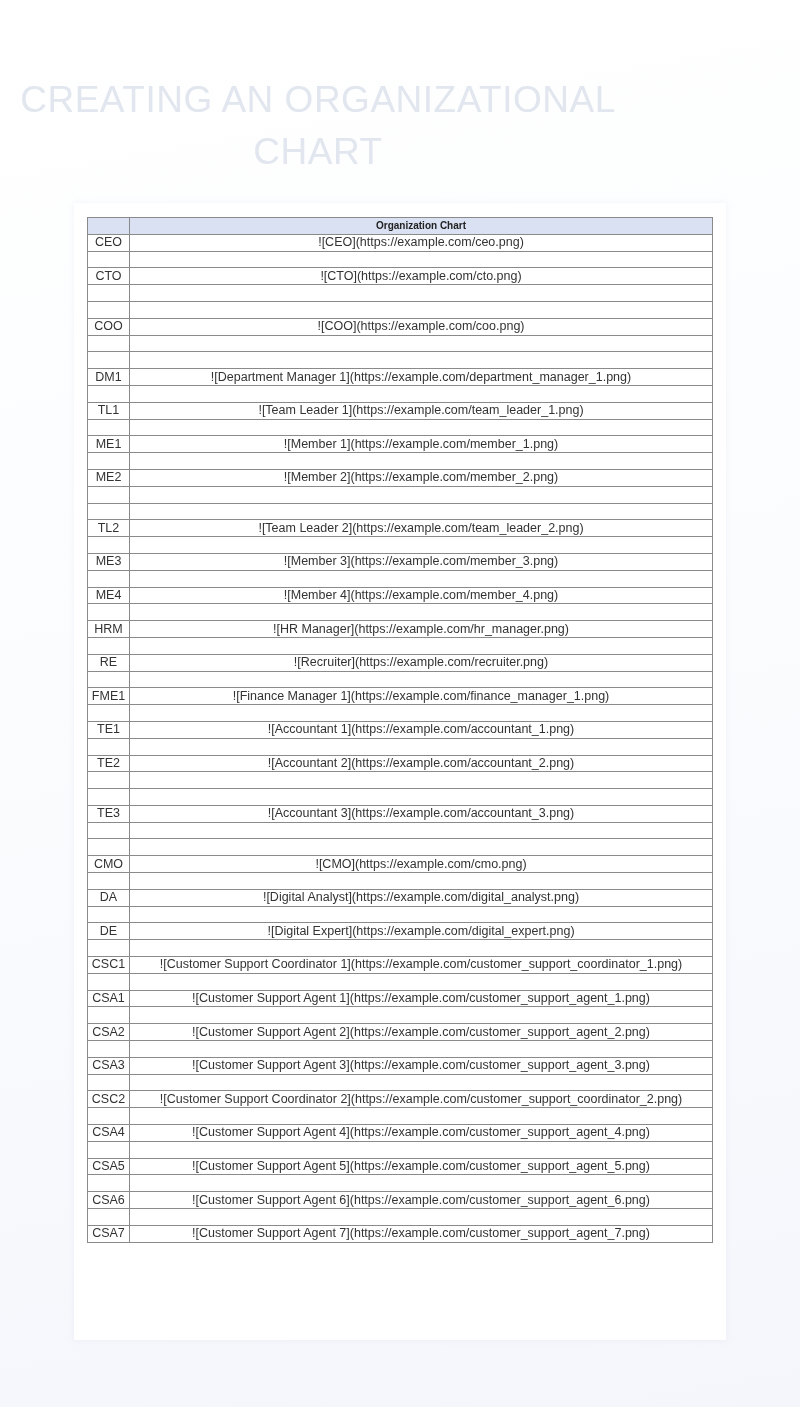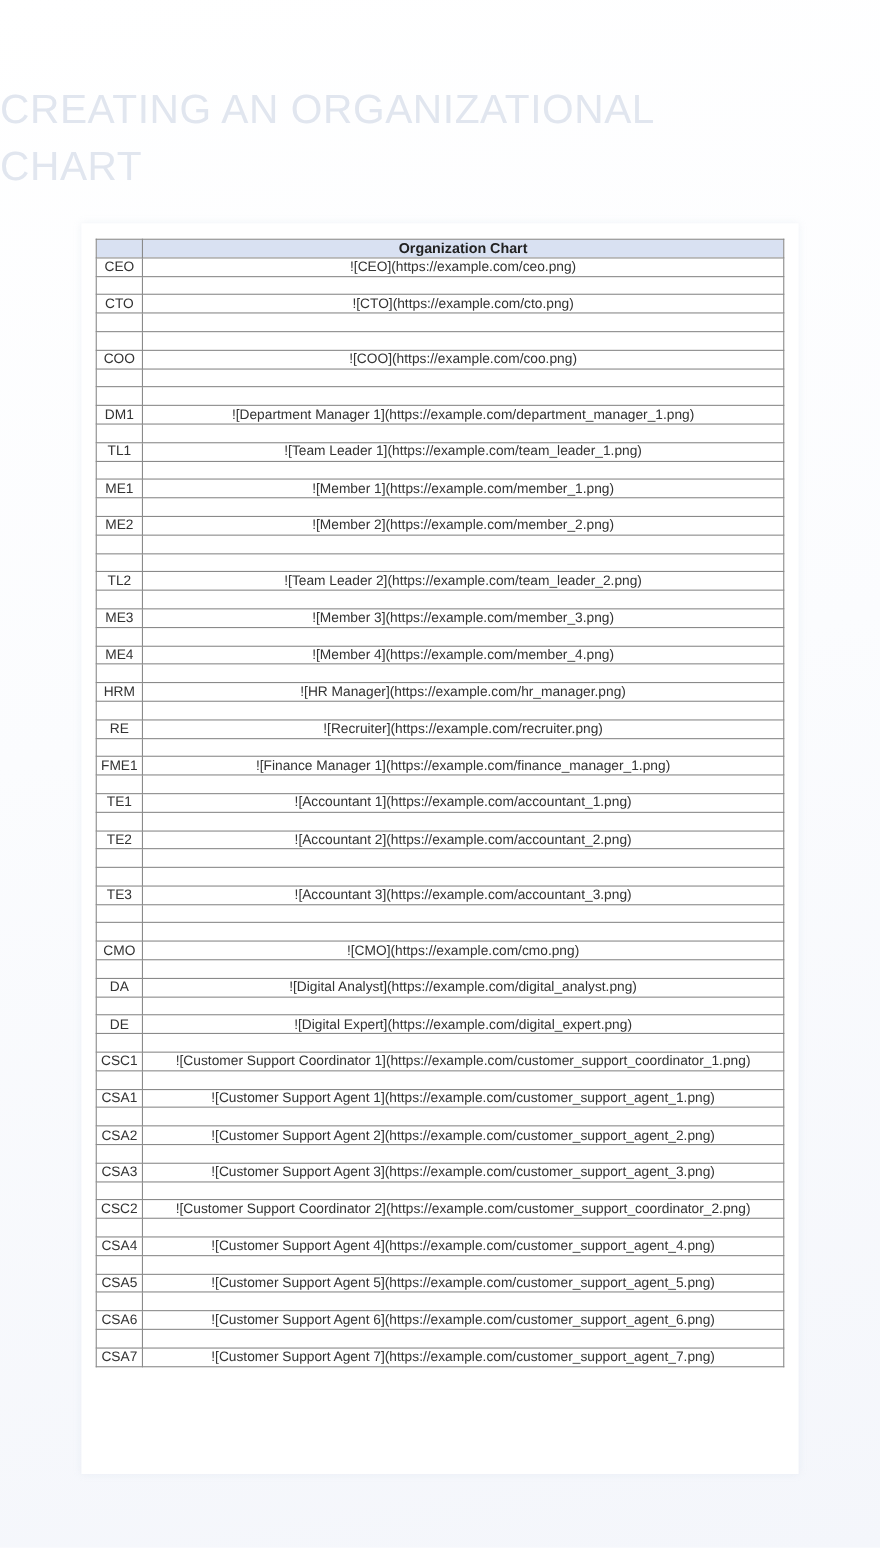--- a/index.html
+++ b/index.html
@@ -4,39 +4,39 @@
   <style>
     html, body { margin: 0; padding: 0; }
     body {
       width: 800px; height: 1407px; overflow: hidden;
       background: linear-gradient(170deg, #ffffff 0%, #fbfcfe 45%, #f4f6fb 100%);
       font-family: "Liberation Sans", "DejaVu Sans", sans-serif;
       position: relative;
     }
     .title {
       position: absolute; left: 0; top: 74px; width: 636px;
-      color: #e1e6ef;
+      text-align: center; color: #e1e6ef;
       font-size: 37px; line-height: 52px; letter-spacing: 0.5px;
       font-weight: normal;
     }
     .card {
       position: absolute; left: 74px; top: 203px; width: 652px; height: 1137px;
       background: #ffffff;
       box-shadow: 0 0 6px rgba(200,210,225,0.25);
     }
     table {
       position: absolute; left: 13px; top: 14px;
       width: 626px; border-collapse: collapse; table-layout: fixed;
     }
     td, th {
       border: 1px solid #8a8a8a; height: 15.8px; padding: 0;
       font-size: 12.5px; color: #333; text-align: center; line-height: 15px;
       overflow: hidden; white-space: nowrap;
     }
-    th { background: #d9e1f2; font-weight: bold; color: #222; font-size: 13px; }
+    th { background: #d9e1f2; font-weight: bold; color: #222; font-size: 10px; }
     col.c1 { width: 42px; }
   </style>
 </head>
 <body>
 
 <div class="title">
   <div>CREATING AN ORGANIZATIONAL CHART</div>
 </div>
 
 <div class="card">

